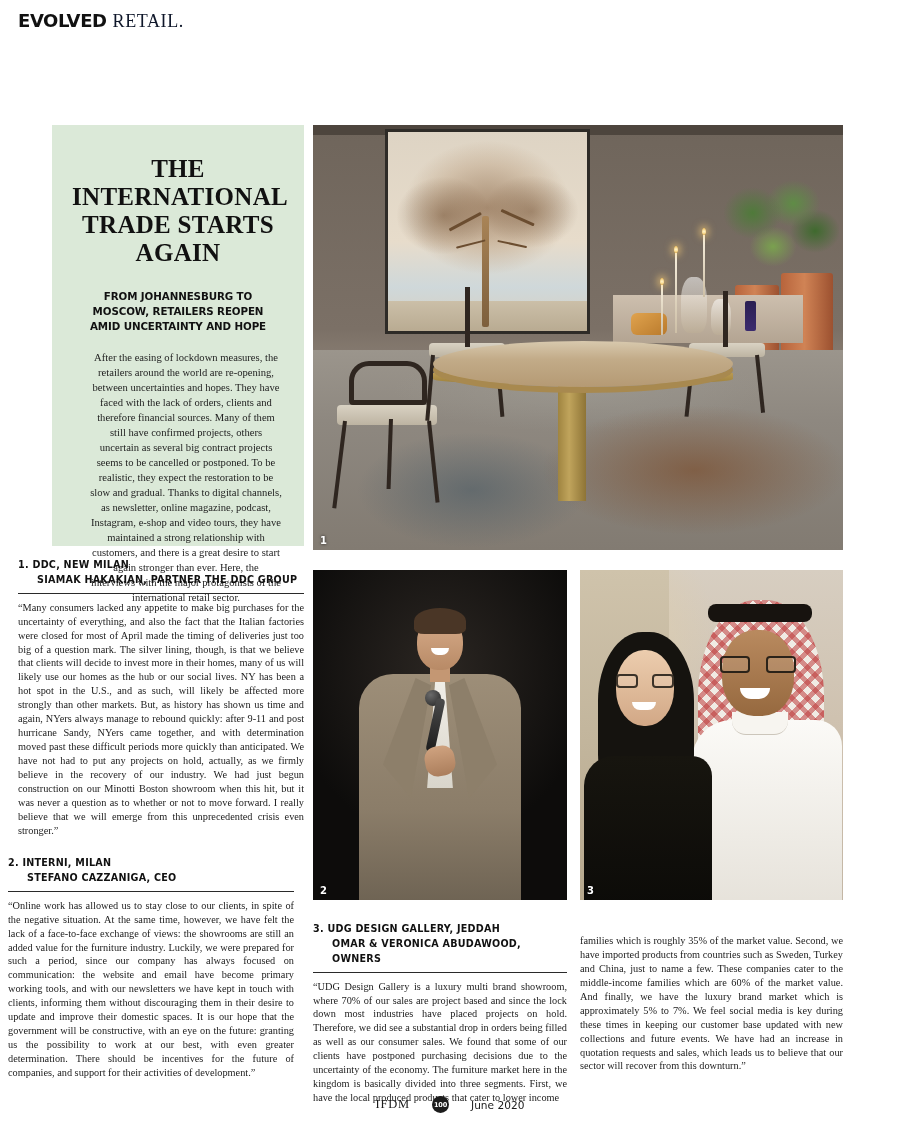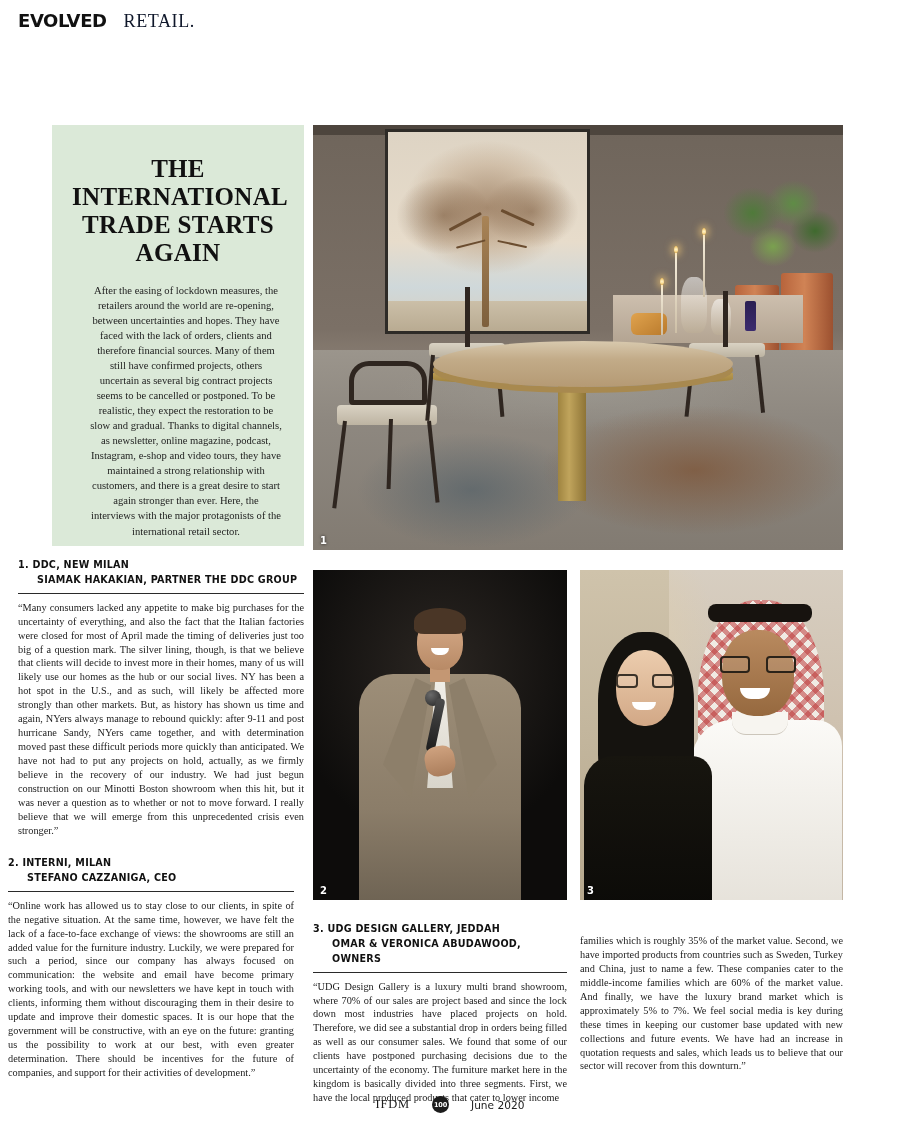--- a/index.html
+++ b/index.html
@@ -16,21 +16,21 @@
     overflow: hidden;
   }
 
   
   .masthead {
     position: absolute;
     left: 18px;
     top: 10px;
     display: flex;
     align-items: baseline;
-    gap: 17px;
+    gap: 6px;
   }
   .masthead .evolved {
     font-family: "DejaVu Sans", sans-serif;
     font-weight: bold;
     font-size: 18px;
     letter-spacing: -0.4px;
     color: #111;
   }
   .masthead .retail {
     font-family: "Liberation Serif", serif;
@@ -397,20 +397,21 @@
 
 <div class="page">
 
   <div class="masthead">
     <span class="evolved">EVOLVED</span>
     <span class="retail">RETAIL.</span>
   </div>
 
   <div class="green-panel">
     <h1 class="headline">THE INTERNATIONAL TRADE STARTS AGAIN</h1>
+    <p class="standfirst">FROM JOHANNESBURG TO MOSCOW, RETAILERS REOPEN AMID UNCERTAINTY AND HOPE</p>
     <p class="intro">After the easing of lockdown measures, the retailers around the world are re-opening, between uncertainties and hopes. They have faced with the lack of orders, clients and therefore financial sources. Many of them still have confirmed projects, others uncertain as several big contract projects seems to be cancelled or postponed. To be realistic, they expect the restoration to be slow and gradual. Thanks to digital channels, as newsletter, online magazine, podcast, Instagram, e-shop and video tours, they have maintained a strong relationship with customers, and there is a great desire to start again stronger than ever. Here, the interviews with the major protagonists of the international retail sector.</p>
   </div>
 
   <div class="photo" id="photo-hero">
     <div class="hero-wall"></div>
     <div class="hero-ceiling"></div>
 
     <div class="hero-art">
       <div class="ground"></div>
       <div class="trunk"></div>

